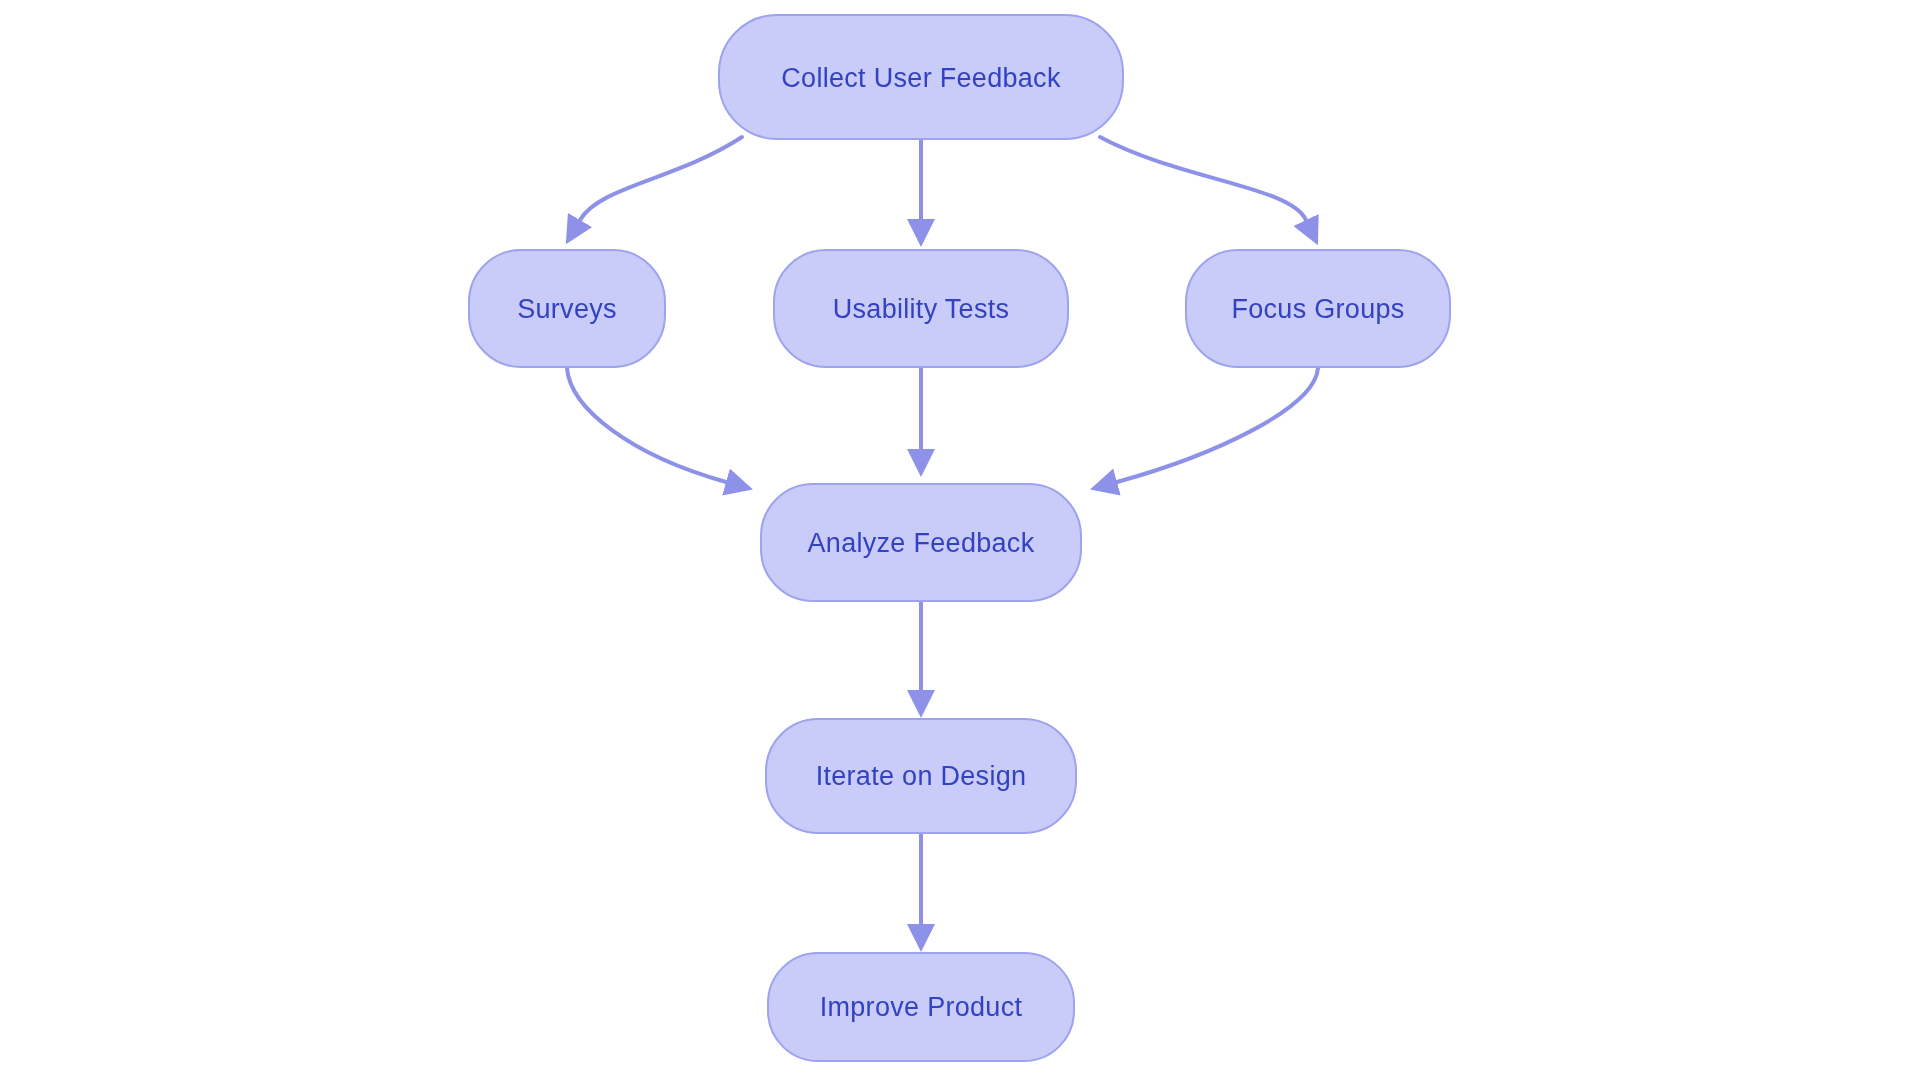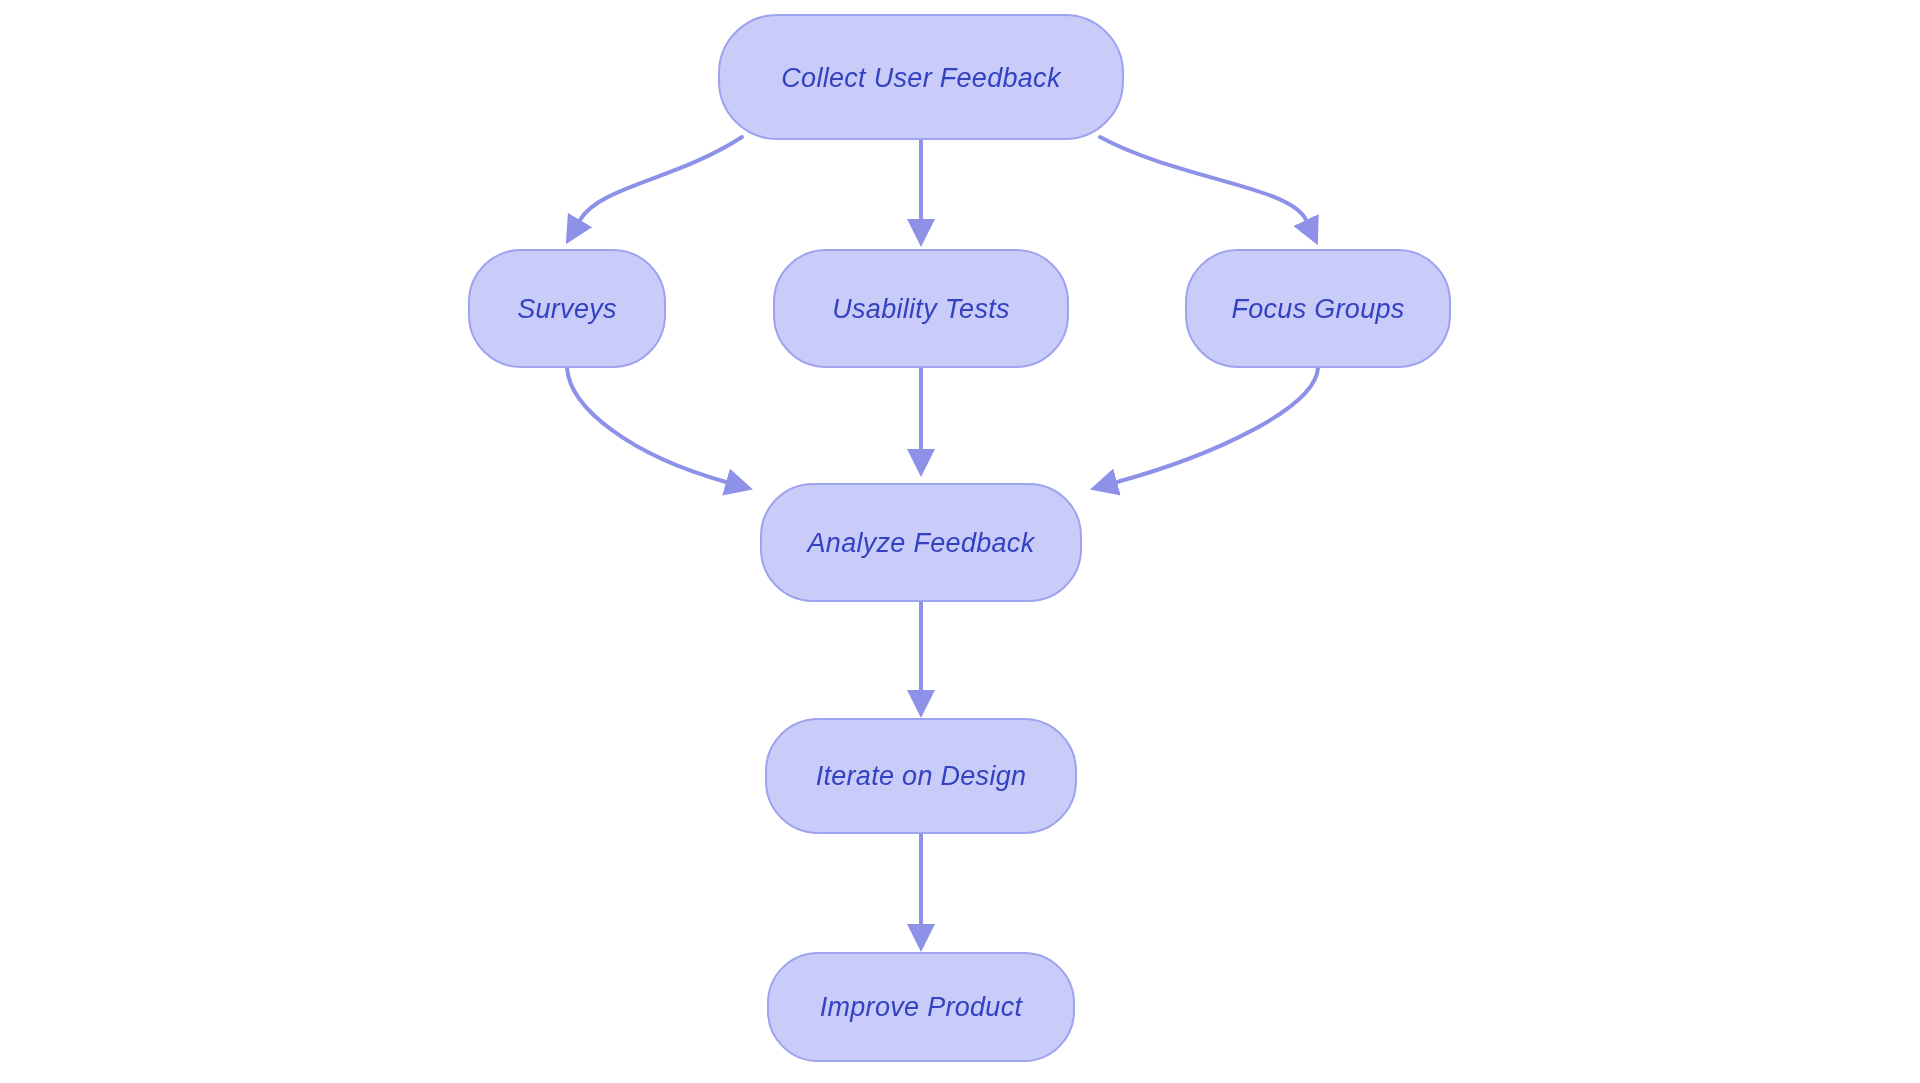--- a/index.html
+++ b/index.html
@@ -8,21 +8,20 @@
     background: #ffffff;
     width: 1920px;
     height: 1083px;
     overflow: hidden;
     font-family: "Liberation Sans", sans-serif;
   }
   .diagram-wrap {
     width: 1724px;
     height: 1083px;
     position: relative;
-    font-style: italic;
   }
   svg { display: block; }
   .node-shape {
     fill: #c9cbf8;
     stroke: #9da3ee;
     stroke-width: 2px;
   }
   .node-label {
     fill: #3342c0;
     font-size: 27px;

